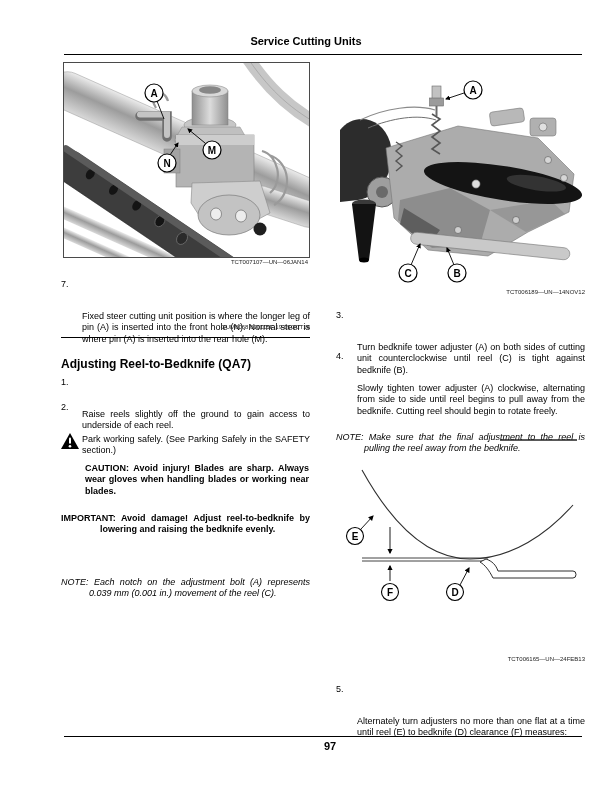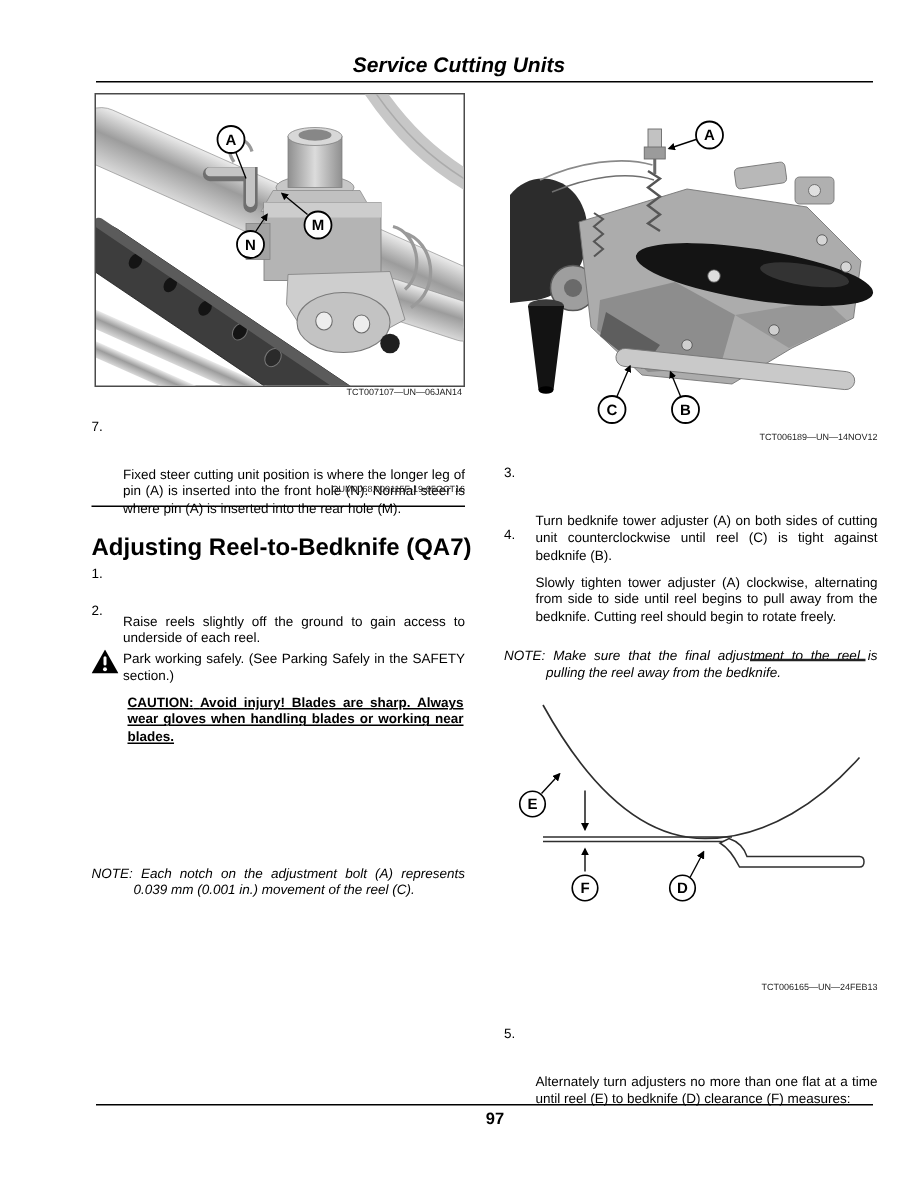--- a/index.html
+++ b/index.html
@@ -1,30 +1,30 @@
 <!DOCTYPE html>
 <html><head>
 <meta charset="utf-8">
 <style>
   html,body{margin:0;padding:0;}
   body{width:612px;height:792px;background:#ffffff;position:relative;
        font-family:"Liberation Sans", sans-serif;color:#000;overflow:hidden;}
   .abs{position:absolute;}
-  .title{font-size:14px;font-weight:bold;text-align:center;width:612px;font-style:italic;}
+  .title{font-size:11px;font-weight:bold;text-align:center;width:612px;}
   .rule{height:1px;background:#000;}
   .body-txt{font-size:9px;line-height:11.4px;text-align:justify;margin-top:32px;}
   .li .n{position:absolute;left:0;top:0;font-size:9px;line-height:11.4px;}
   .li .t{margin-left:21px;width:228px;}
-  .section-h{font-size:16px;font-weight:bold;}
+  .section-h{font-size:12px;font-weight:bold;}
   .caption{font-size:6px;color:#1c1c1c;text-align:right;}
   .refcode{font-size:6px;color:#1c1c1c;text-align:right;width:249px;}
   .hang28{padding-left:28px;text-indent:-28px;width:221px;}
   .hang39{padding-left:39px;text-indent:-39px;width:210px;}
   .noteblk{font-style:italic;}
-  .boldblk{font-weight:bold;text-decoration:underline;}
+  .boldblk{font-weight:bold;}
   .fig-frame{border:1px solid #4a4a4a;background:#fff;}
   .pageno{font-size:11px;font-weight:bold;text-align:center;width:612px;margin-left:24px;}
   svg text.co{font:bold 10px "Liberation Sans",sans-serif;}
 </style>
 </head>
 <body>
 
 <div class="abs title" style="top:35px;left:0;">Service Cutting Units</div>
 <div class="abs rule" style="top:54px;left:64px;width:518px;"></div>
 
@@ -133,20 +133,23 @@
     <path d="M 9 0 L 18 16 L 0 16 Z" fill="#000"></path>
     <rect x="8" y="4.5" width="2" height="6.2" rx="1" fill="#fff"></rect>
     <circle cx="9" cy="13.2" r="1.3" fill="#fff"></circle>
   </svg>
   <div class="body-txt boldblk" style="margin-left:24px;width:224px;">
     <span>CAUTION:</span> <span>Avoid injury! Blades are sharp. Always wear gloves when handling blades or working near blades.</span>
   </div>
 </div>
 
 <div class="abs" style="left:61px;top:481px;width:249px;">
+  <div class="body-txt boldblk hang39">
+    <span>IMPORTANT:</span> <span>Avoid damage! Adjust reel-to-bedknife by lowering and raising the bedknife evenly.</span>
+  </div>
 </div>
 
 <div class="abs" style="left:61px;top:545px;width:249px;">
   <div class="body-txt noteblk hang28">
     <span>NOTE:</span> <span>Each notch on the adjustment bolt (A) represents 0.039 mm (0.001 in.) movement of the reel (C).</span>
   </div>
 </div>
 
 <div class="abs" style="left:340px;top:80px;width:245px;height:208px;">
   <svg width="245" height="208" viewBox="0 0 245 208">

